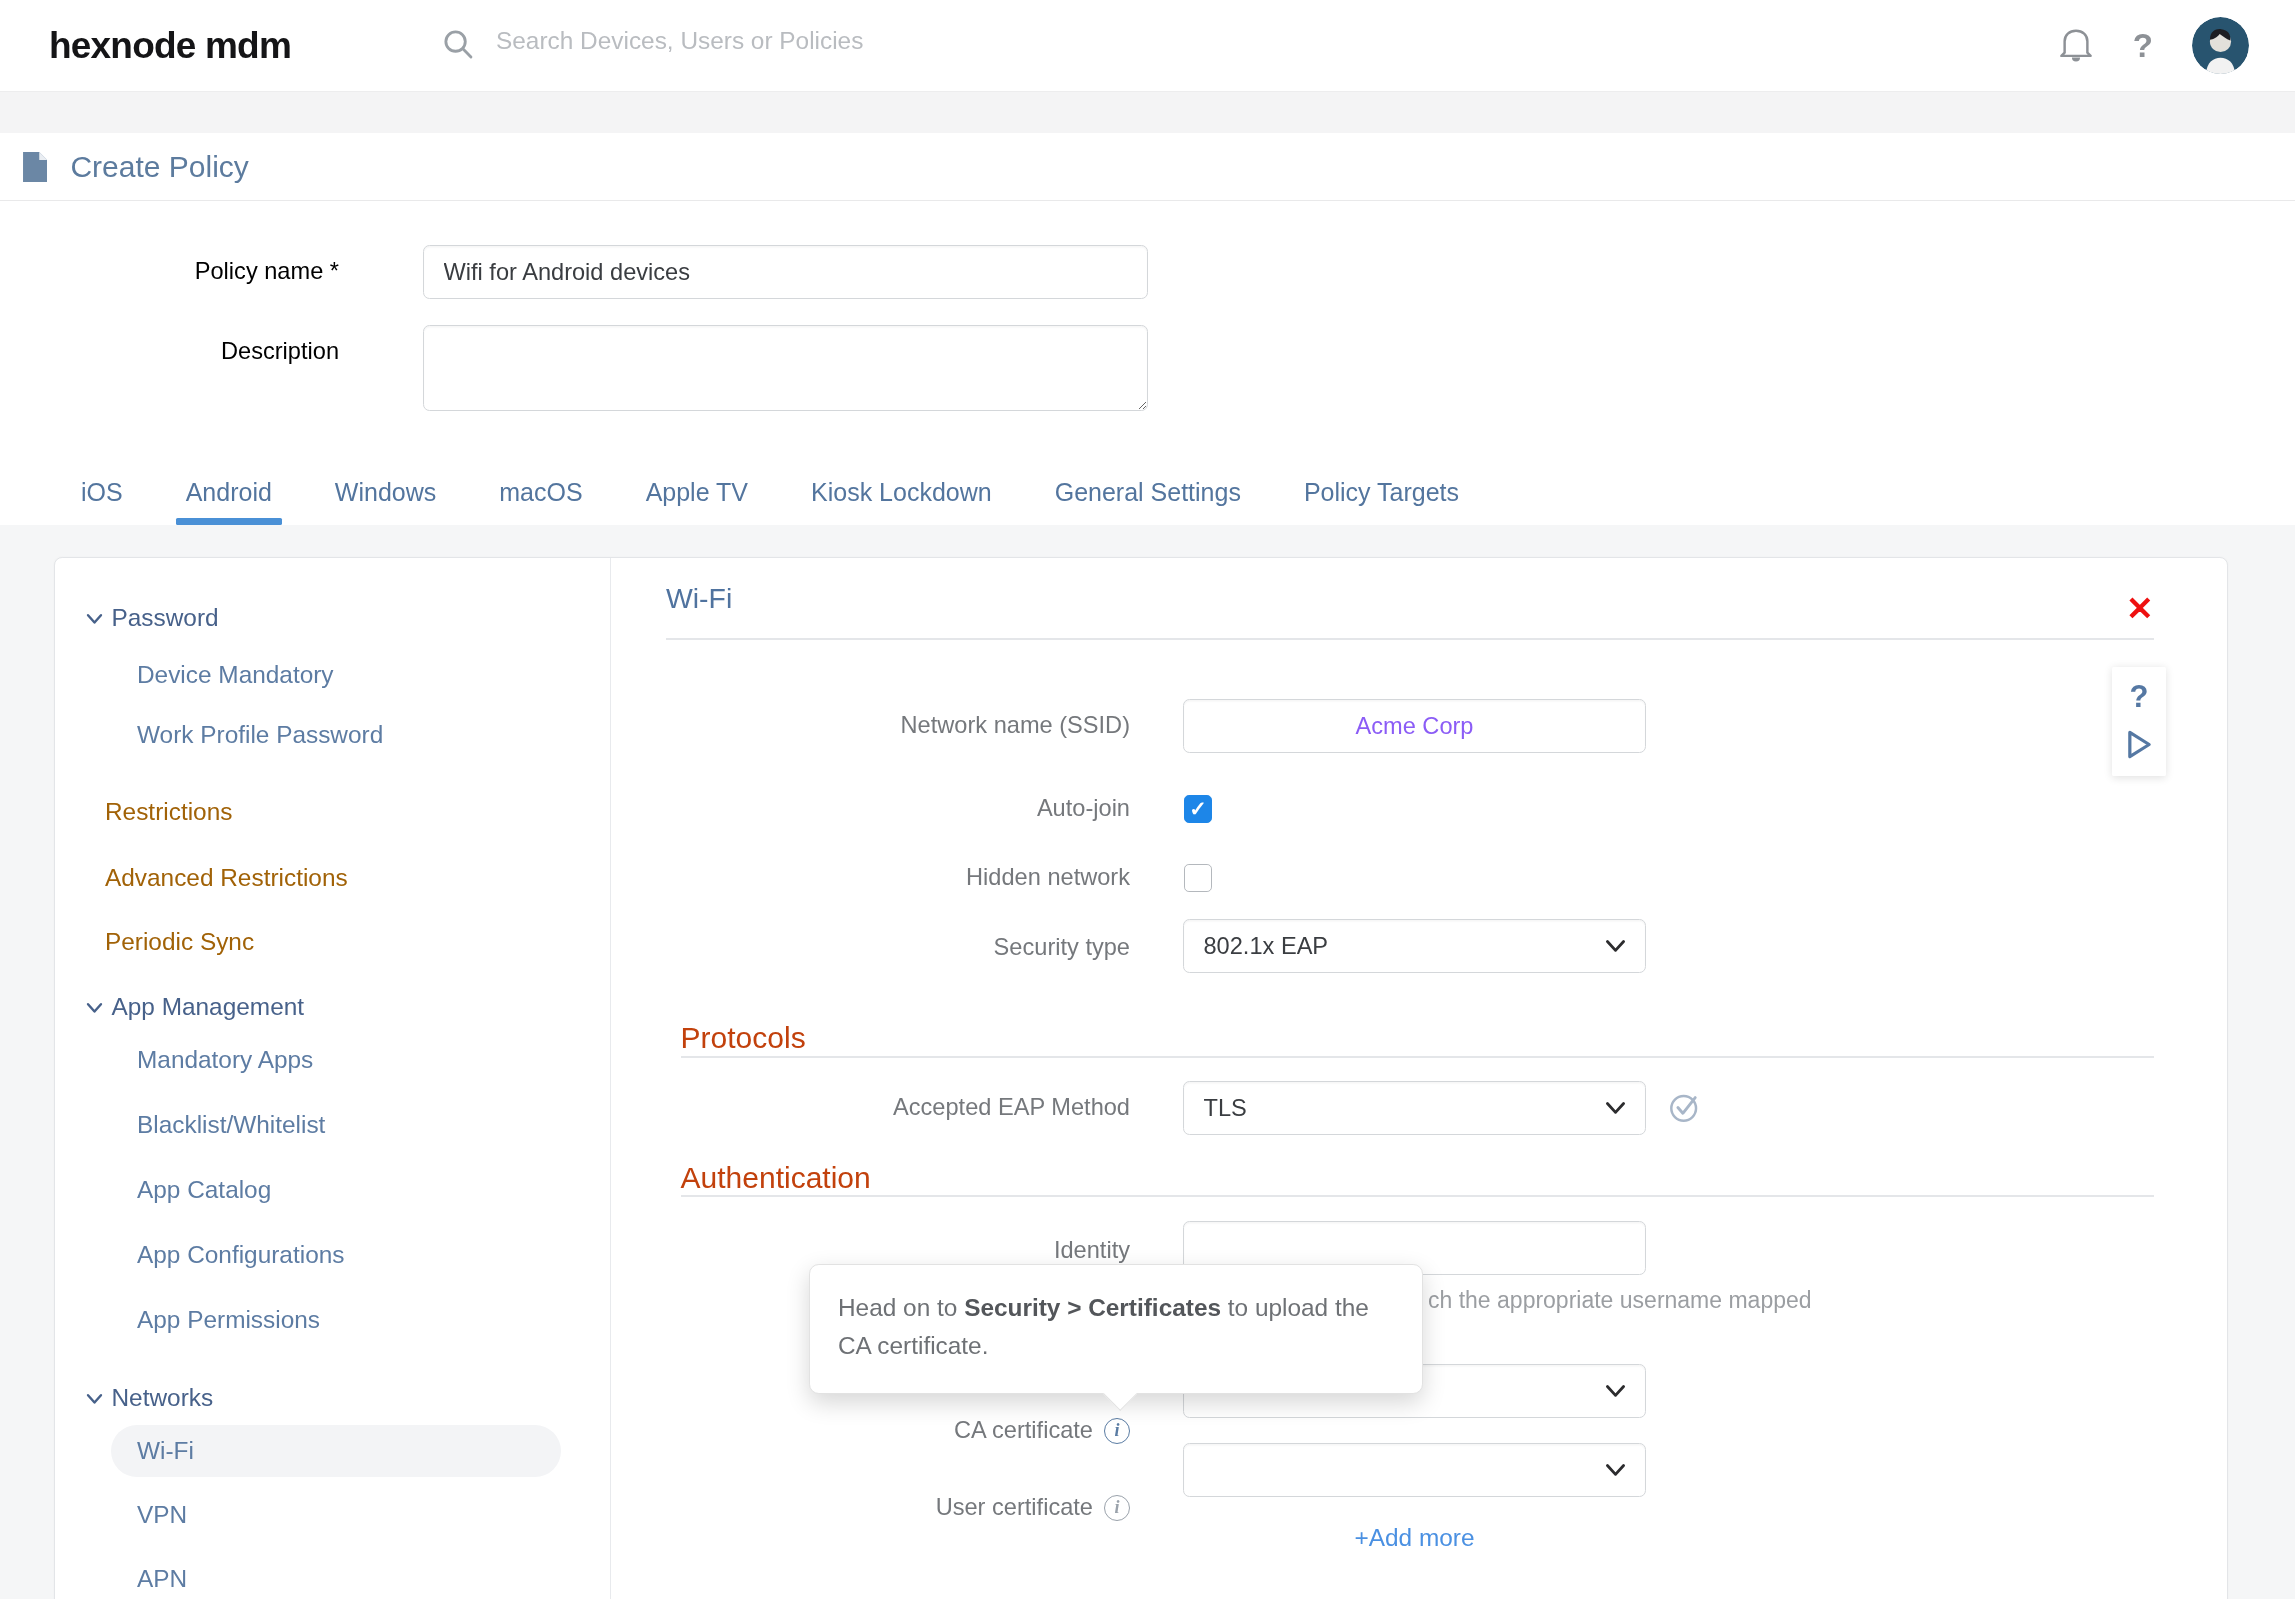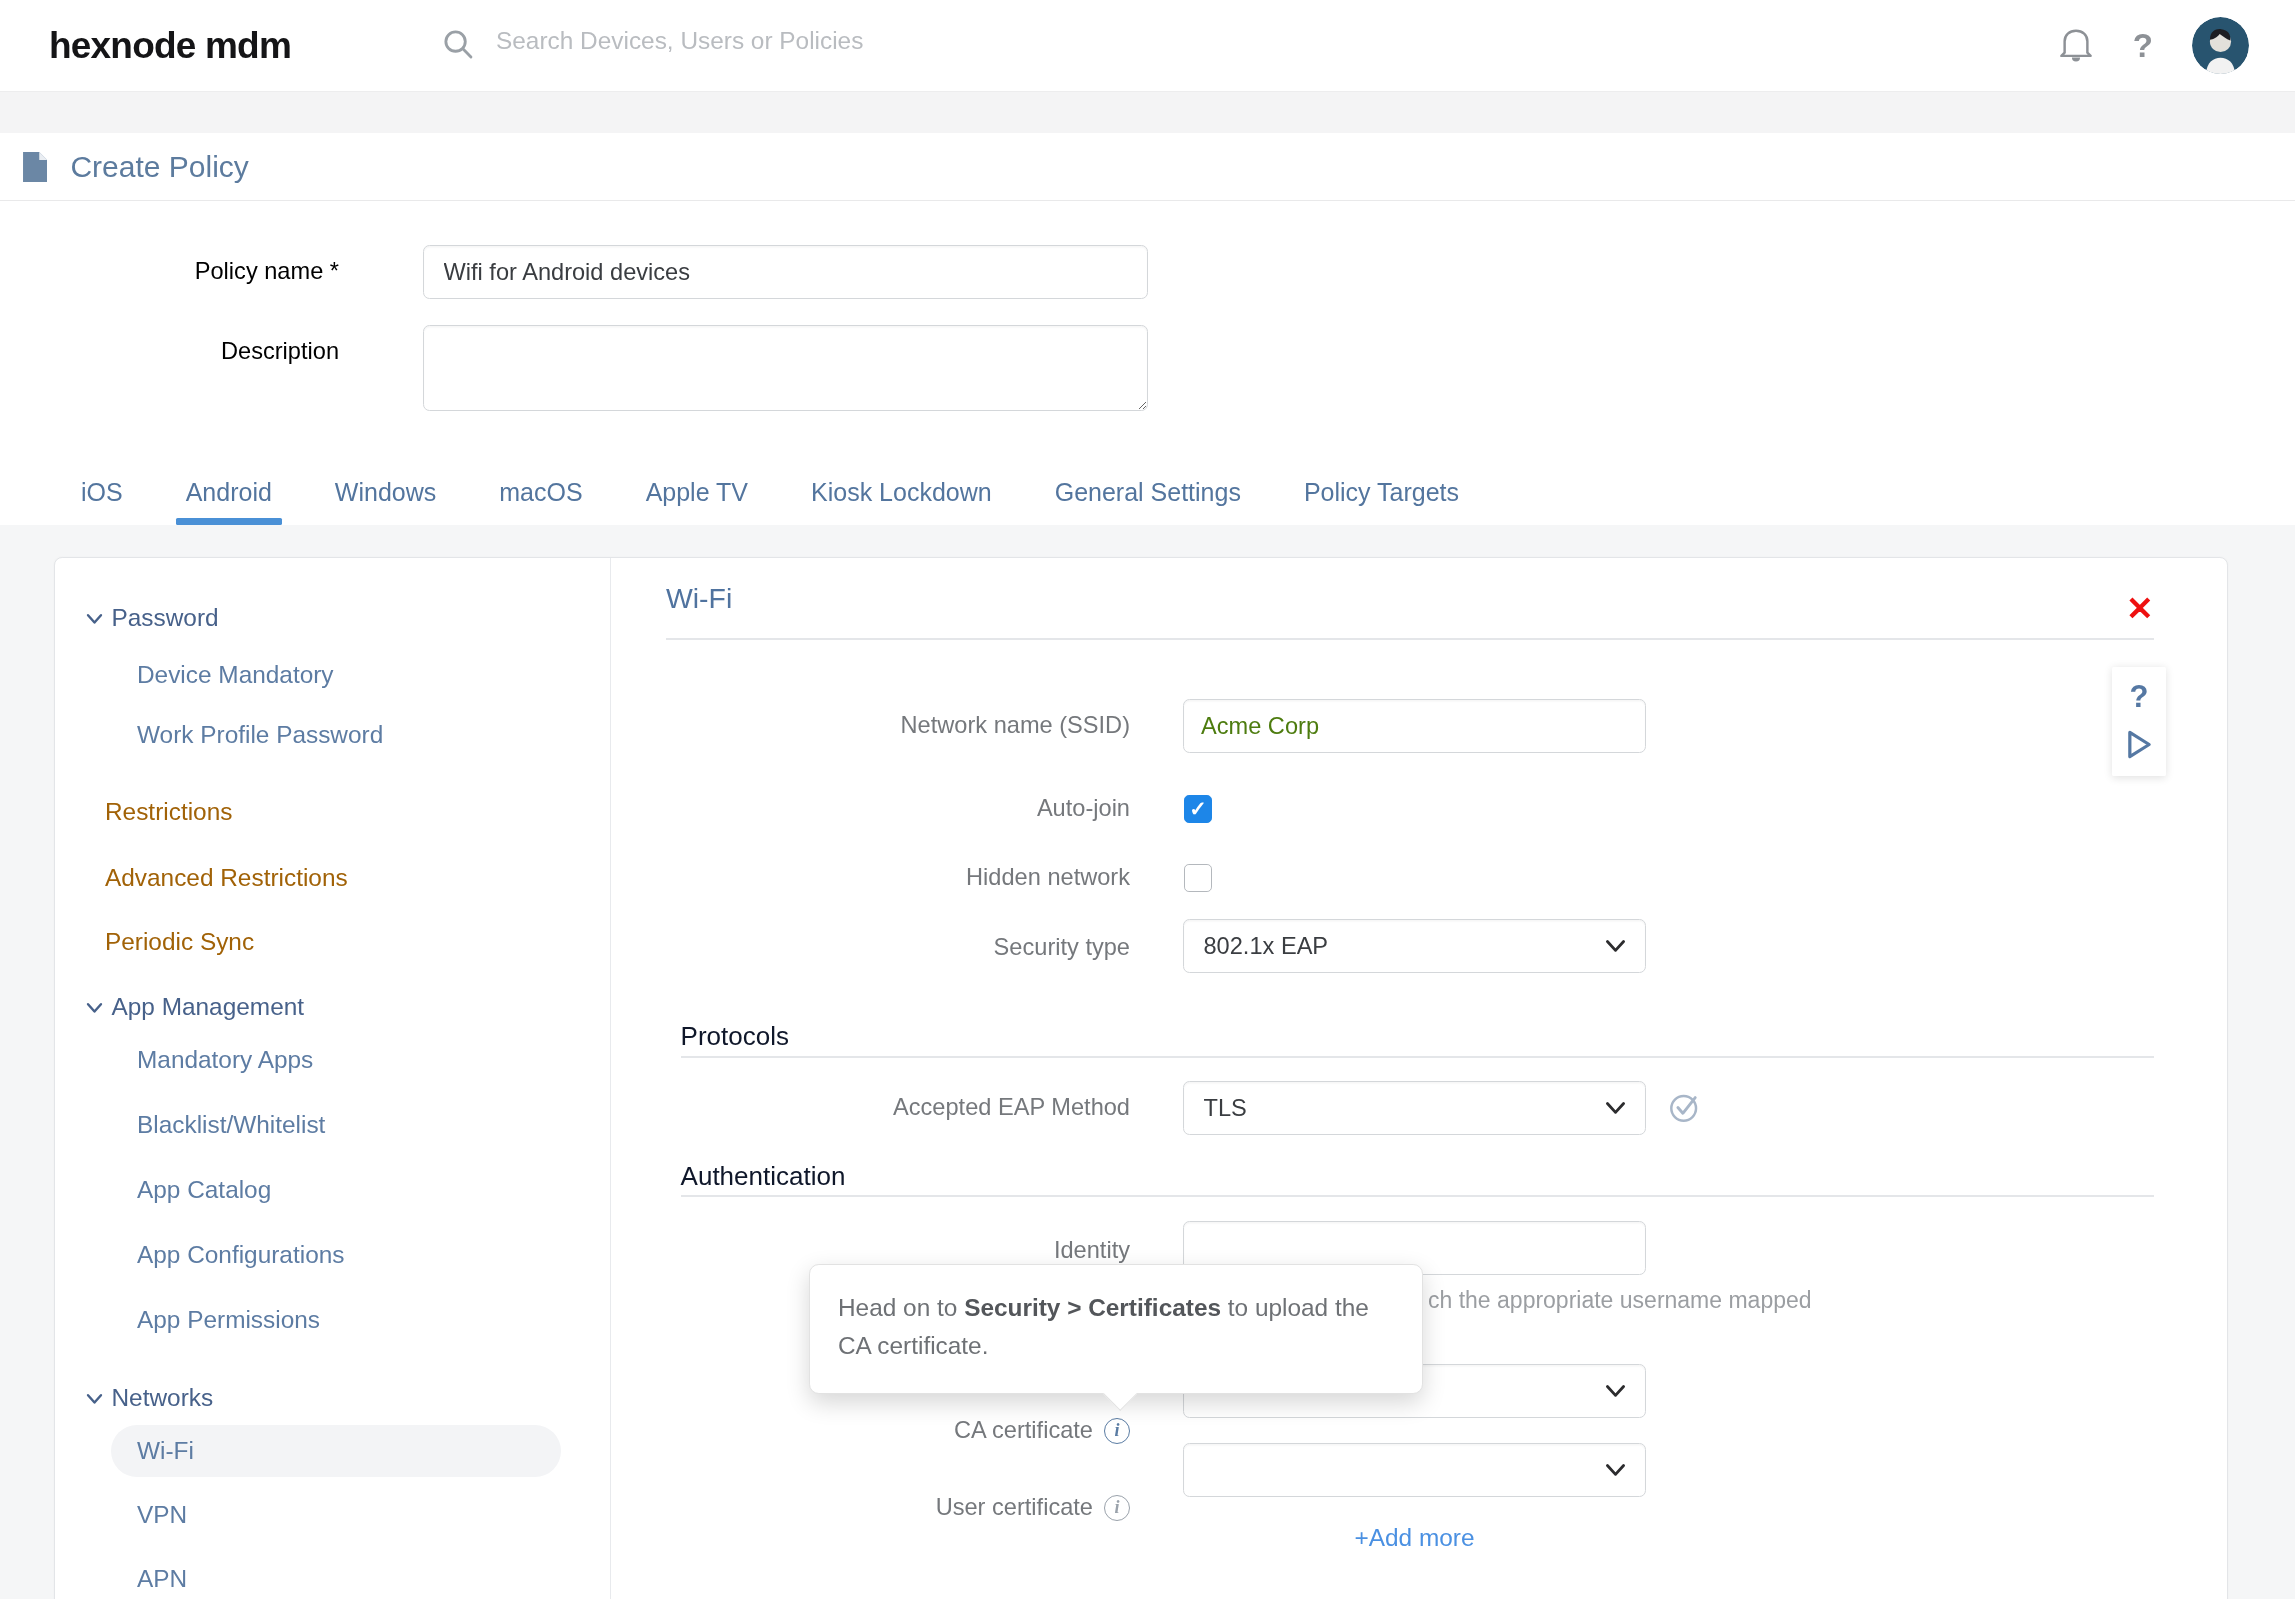--- a/index.html
+++ b/index.html
@@ -82,29 +82,30 @@
     position:absolute; left:56px; width:450px; height:52px; border-radius:26px; background:#f3f4f6;
   }
   
   .main { position:relative; flex:1; margin-left:55px; width:1488px; }
   .panel-title { position:absolute; left:0; top:24.4px; font-size:28.4px; color:#50739f; }
   .close-btn { position:absolute; left:1460px; top:34px; font-size:33px; font-weight:bold; color:#ee1111; cursor:pointer; line-height:1; }
   .hdivider { position:absolute; height:1.6px; background:#e4e6e9; }
   .d-title { left:0; top:80px; width:1488px; }
   .d-protocols { left:14.6px; top:498px; width:1473px; }
   .d-auth { left:14.6px; top:637px; width:1473px; }
-  .section-title { position:absolute; left:14.6px; font-size:26px; color:#0f172a; }
+  .section-title { position:absolute; left:14.6px; font-size:30px; color:#c2410c; }
   .row-label { position:absolute; left:0; width:464px; text-align:right; font-size:23.6px; color:#75787c; }
   .label-flex { display:flex; justify-content:flex-end; align-items:center; gap:11px;margin-top:38px; }
   .ctl { position:absolute; left:517px; width:463px; }
   .panel-input {
     width:463px; height:54px; border:1.6px solid #d4d7da; border-radius:6.5px; background:#fff;
-    font-size:23.6px; color:#4d7c0f; padding:0 17px; outline:none;
+    font-size:23.6px; color:#8b5cf6; padding:0 26px; outline:none;
     box-shadow: inset 0 1.6px 1.6px rgba(0,0,0,.04);
     font-family:"Liberation Sans", sans-serif;
+    text-align:center;
   }
   .select {
     width:463px; height:54px; border:1.6px solid #d4d7da; border-radius:6.5px; background:#fff;
     display:flex; align-items:center; padding:0 19.5px; font-size:23.6px; color:#3a3d41;
     box-shadow: inset 0 1.6px 1.6px rgba(0,0,0,.04); cursor:pointer;
   }
   .select .sel-val { flex:1; }
   .checkbox {
     width:28px; height:28px; border:1.6px solid #b4b8bd; border-radius:4.9px; background:#fff;
     display:flex; align-items:center; justify-content:center; cursor:pointer;

